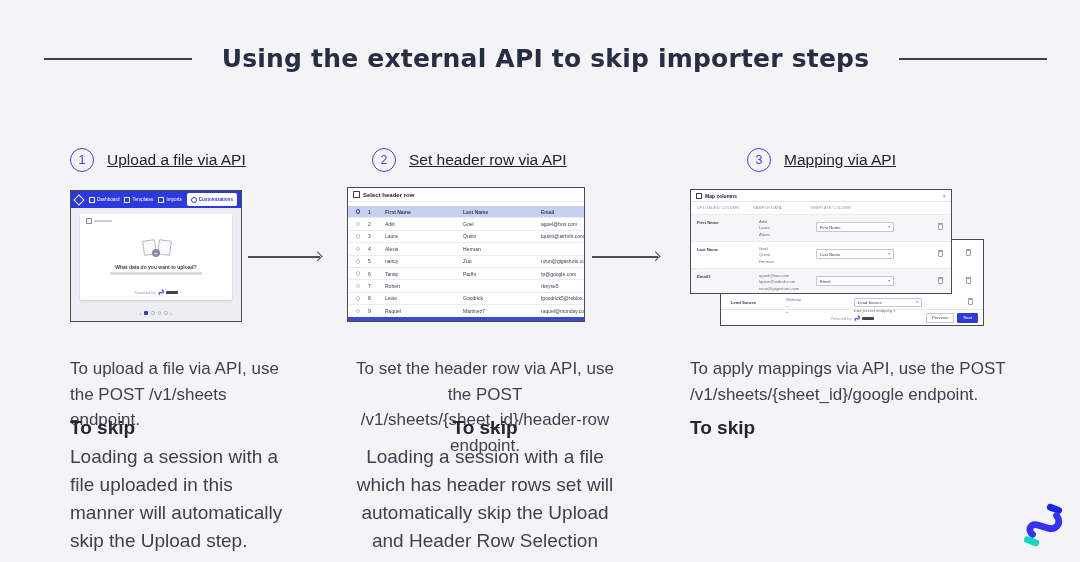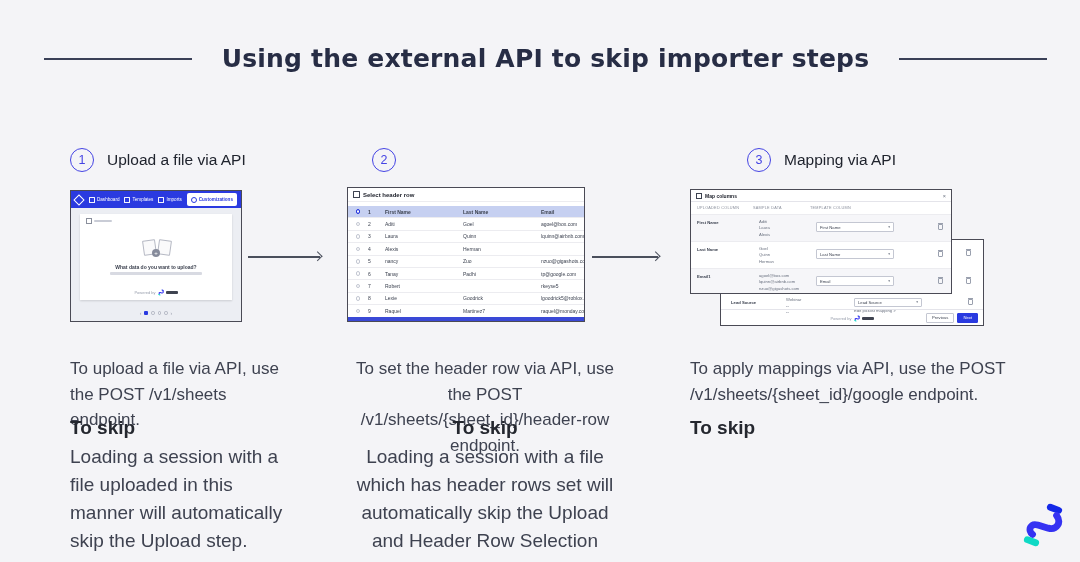--- a/index.html
+++ b/index.html
@@ -8,21 +8,21 @@
 
   
   .title-row{position:absolute;top:44px;left:11px;right:0;display:flex;align-items:center;justify-content:center;gap:30px;}
   .title-line{width:148px;height:2px;background:#3a4057;}
   .page-title{font-size:25px;font-weight:700;color:#272d45;font-family:"DejaVu Sans","Liberation Sans",sans-serif;letter-spacing:.2px;}
 
   
   .step-header{position:absolute;top:148px;display:flex;align-items:center;gap:13px;}
   .step-circle{width:22px;height:22px;border:1.6px solid #4544e4;border-radius:50%;color:#4544e4;
                font-size:12.5px;display:flex;align-items:center;justify-content:center;}
-  .step-label{font-size:15.5px;color:#20242e;}
+  .step-label{font-size:15.5px;color:#20242e;text-decoration:underline;}
 
   
   .arrow{position:absolute;top:256px;height:1.6px;background:#4a4f5c;}
   .arrow::after{content:"";position:absolute;right:0;top:-2.6px;width:5.5px;height:5.5px;
                 border-right:1.6px solid #4a4f5c;border-bottom:1.6px solid #4a4f5c;transform:rotate(-45deg);}
 
   
   .win{background:#fff;border:1.5px solid #4a4a55;box-sizing:border-box;}
 
   
@@ -129,20 +129,21 @@
     <div class="page-title">Using the external API to skip importer steps</div>
     <div class="title-line"></div>
   </div>
 
   <div class="step-header" style="left:70px;">
     <div class="step-circle">1</div>
     <div class="step-label">Upload a file via API</div>
   </div>
   <div class="step-header" style="left:372px;">
     <div class="step-circle">2</div>
+    <div class="step-label">Set header row via API</div>
   </div>
   <div class="step-header" style="left:747px;">
     <div class="step-circle">3</div>
     <div class="step-label">Mapping via API</div>
   </div>
 
   <div class="arrow" style="left:248px;width:72px;"></div>
   <div class="arrow" style="left:592px;width:66px;"></div>
 
   <div class="t1 win">

